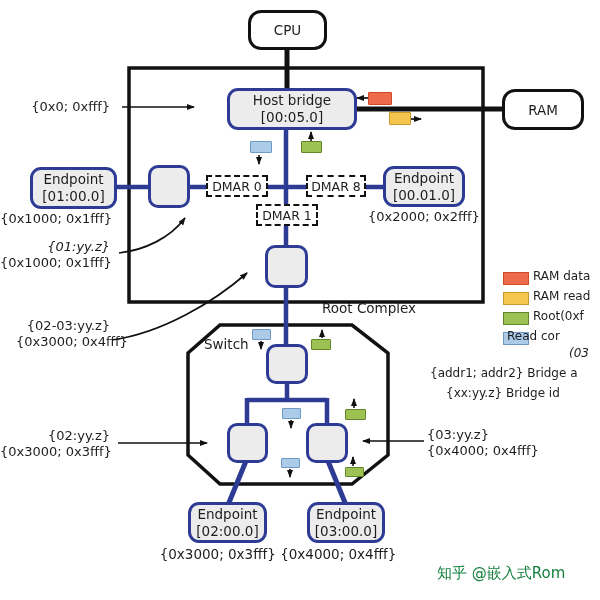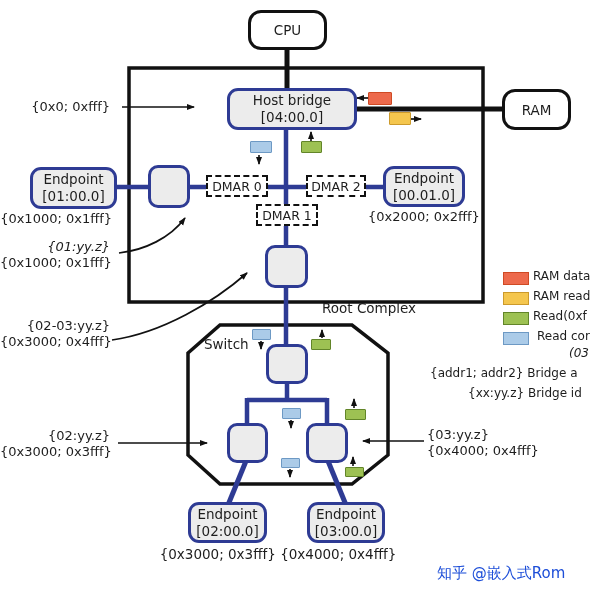--- a/index.html
+++ b/index.html
@@ -17,21 +17,21 @@
         justify-content:center;font-size:12.5px;}
   .ann{font-size:13px;line-height:16px;white-space:nowrap;}
   .ra{text-align:right;}
   .packet{border-radius:1px;}
   .p-red{border:1.5px solid #cf4a24;}
   .p-yellow{border:1.5px solid #cc9a2c;}
   .p-green{border:1.5px solid #628529;}
   .p-blue{border:1.5px solid #6d99c4;}
   .lbl{font-size:13.5px;white-space:nowrap;}
   .legend-row{font-size:12px;white-space:nowrap;}
-  .watermark{font-size:15px;color:#1d4ed8;white-space:nowrap;}
+  .watermark{font-size:15px;color:#15803d;white-space:nowrap;}
 </style>
 </head>
 <body>
 
 <div class="stage">
 
   <svg class="layer" width="600" height="600" viewBox="0 0 600 600">
     <defs>
       <marker id="ah" markerWidth="9" markerHeight="7" refX="7" refY="3" orient="auto" markerUnits="userSpaceOnUse">
         <path d="M0,0 L8,3 L0,6 Z" fill="#111"></path>
@@ -72,27 +72,27 @@
       <path d="M354,408 L354,399" marker-end="url(#ah)"></path>
       <path d="M290,469 L290,477" marker-end="url(#ah)"></path>
       <path d="M353,466 L353,457" marker-end="url(#ah)"></path>
     </g>
   </svg>
 
   <div class="abs bw" style="left:248px;top:10px;width:79px;height:40px;">
     <span class="lbl">CPU</span>
   </div>
 
-  <div class="abs bw" style="left:502px;top:89px;width:69px;height:41px;">
+  <div class="abs bw" style="left:502px;top:89px;width:82px;height:41px;">
     <span class="lbl">RAM</span>
   </div>
 
   <div class="abs node" style="left:227px;top:88px;width:130px;height:42px;">
     <div>Host bridge</div>
-    <div>[04:00.0]</div>
+    <div>[00:05.0]</div>
   </div>
 
   <div class="abs node" style="left:30px;top:167px;width:87px;height:42px;">
     <div>Endpoint</div>
     <div>[01:00.0]</div>
   </div>
 
   <div class="abs node" style="left:383px;top:166px;width:82px;height:41px;">
     <div>Endpoint</div>
     <div>[00.01.0]</div>
@@ -111,21 +111,21 @@
   <div class="abs port" style="left:148px;top:165px;width:42px;height:43px;"></div>
   <div class="abs port" style="left:265px;top:245px;width:43px;height:43px;"></div>
   <div class="abs port" style="left:266px;top:344px;width:42px;height:40px;"></div>
   <div class="abs port" style="left:227px;top:423px;width:41px;height:40px;"></div>
   <div class="abs port" style="left:306px;top:423px;width:42px;height:40px;"></div>
 
   <div class="abs dmar" style="left:206px;top:175px;width:62px;height:22px;">
     <span>DMAR 0</span>
   </div>
   <div class="abs dmar" style="left:306px;top:175px;width:60px;height:22px;">
-    <span>DMAR 2</span>
+    <span>DMAR 8</span>
   </div>
   <div class="abs dmar" style="left:256px;top:204px;width:62px;height:22px;">
     <span>DMAR 1</span>
   </div>
 
   <div class="abs lbl" style="left:322px;top:280px;margin-top:20px;">Root Complex</div>
   <div class="abs lbl" style="left:204px;top:336px;">Switch</div>
 
   <div class="abs packet p-red" style="left: 368px; top: 92px; width: 24px; height: 13px; background: rgb(237, 106, 76);"></div>
   <div class="abs packet p-yellow" style="left: 389px; top: 112px; width: 22px; height: 13px; background: rgb(244, 198, 78);"></div>
@@ -137,38 +137,38 @@
   <div class="abs packet p-green" style="left: 345px; top: 409px; width: 21px; height: 11px; background: rgb(157, 193, 83);"></div>
   <div class="abs packet p-blue" style="left: 281px; top: 458px; width: 19px; height: 10px; background: rgb(171, 203, 232);"></div>
   <div class="abs packet p-green" style="left: 345px; top: 467px; width: 19px; height: 10px; background: rgb(157, 193, 83);"></div>
 
   <div class="abs ann ra" style="left:0;top:99px;width:110px;">{0x0; 0xfff}</div>
   <div class="abs ann ra" style="left:0;top:211px;width:112px;">{0x1000; 0x1fff}</div>
   <div class="abs ann ra" style="left:0;top:239px;width:110px;font-style:italic;">{01:yy.z}</div>
   <div class="abs ann ra" style="left:0;top:255px;width:110px;">{0x1000; 0x1fff}</div>
   <div class="abs ann" style="left:368px;top:209px;">{0x2000; 0x2fff}</div>
   <div class="abs ann ra" style="left:0;top:318px;width:110px;">{02-03:yy.z}</div>
-  <div class="abs ann ra" style="left:0;top:334px;width:110px;">{0x3000; 0x4fff}</div>
+  <div class="abs ann ra" style="left:16px;top:334px;width:110px;">{0x3000; 0x4fff}</div>
   <div class="abs ann ra" style="left:0;top:428px;width:110px;">{02:yy.z}</div>
   <div class="abs ann ra" style="left:0;top:444px;width:110px;">{0x3000; 0x3fff}</div>
   <div class="abs ann" style="left:427px;top:427px;">{03:yy.z}</div>
   <div class="abs ann" style="left:427px;top:443px;">{0x4000; 0x4fff}</div>
   <div class="abs ann" style="left:153px;top:546px;width:250px;text-align:center;font-size:13.5px;">{0x3000; 0x3fff} {0x4000; 0x4fff}</div>
 
   <div class="abs" style="left: 503px; top: 272px; width: 26px; height: 13px; border: 1.5px solid rgb(207, 74, 36); box-sizing: border-box; background: rgb(237, 106, 76);"></div>
   <div class="abs legend-row" style="left:533px;top:269px;">RAM data</div>
 
   <div class="abs" style="left: 503px; top: 292px; width: 26px; height: 13px; border: 1.5px solid rgb(204, 154, 44); box-sizing: border-box; background: rgb(244, 198, 78);"></div>
   <div class="abs legend-row" style="left:533px;top:289px;">RAM read</div>
 
   <div class="abs" style="left: 503px; top: 312px; width: 26px; height: 13px; border: 1.5px solid rgb(98, 133, 41); box-sizing: border-box; background: rgb(157, 193, 83);"></div>
-  <div class="abs legend-row" style="left:533px;top:309px;">Read(0xf</div>
+  <div class="abs legend-row" style="left:533px;top:309px;">Root(0xf</div>
 
   <div class="abs" style="left: 503px; top: 332px; width: 26px; height: 13px; border: 1.5px solid rgb(109, 153, 196); box-sizing: border-box; background: rgb(171, 203, 232);"></div>
-  <div class="abs legend-row" style="left:537px;top:329px;">Read cor</div>
+  <div class="abs legend-row" style="left:507px;top:329px;">Read cor</div>
 
   <div class="abs legend-row" style="left:569px;top:346px;font-style:italic;">(03</div>
   <div class="abs legend-row" style="left:430px;top:366px;">{addr1; addr2} Bridge a</div>
-  <div class="abs legend-row" style="left:468px;top:386px;">{xx:yy.z} Bridge id</div>
+  <div class="abs legend-row" style="left:446px;top:386px;">{xx:yy.z} Bridge id</div>
 
   <div class="abs watermark" style="left:437px;top:564px;">知乎 @嵌入式Rom</div>
 
 </div>
 
 </body></html>

